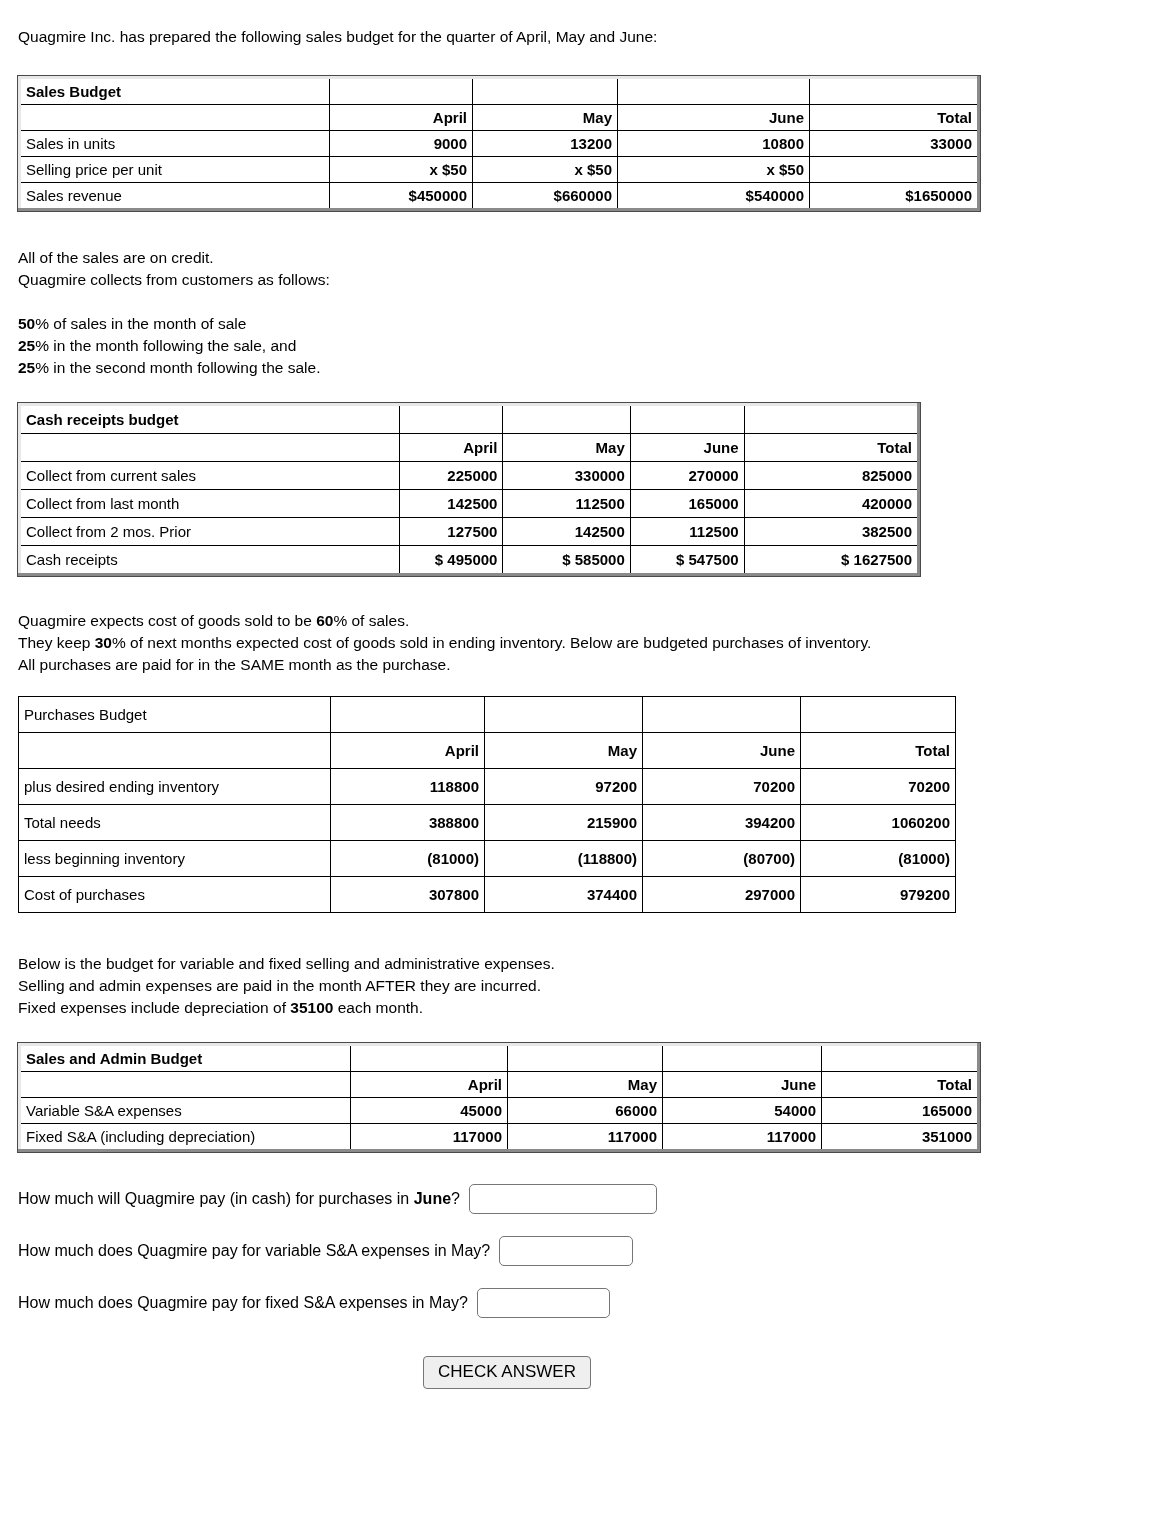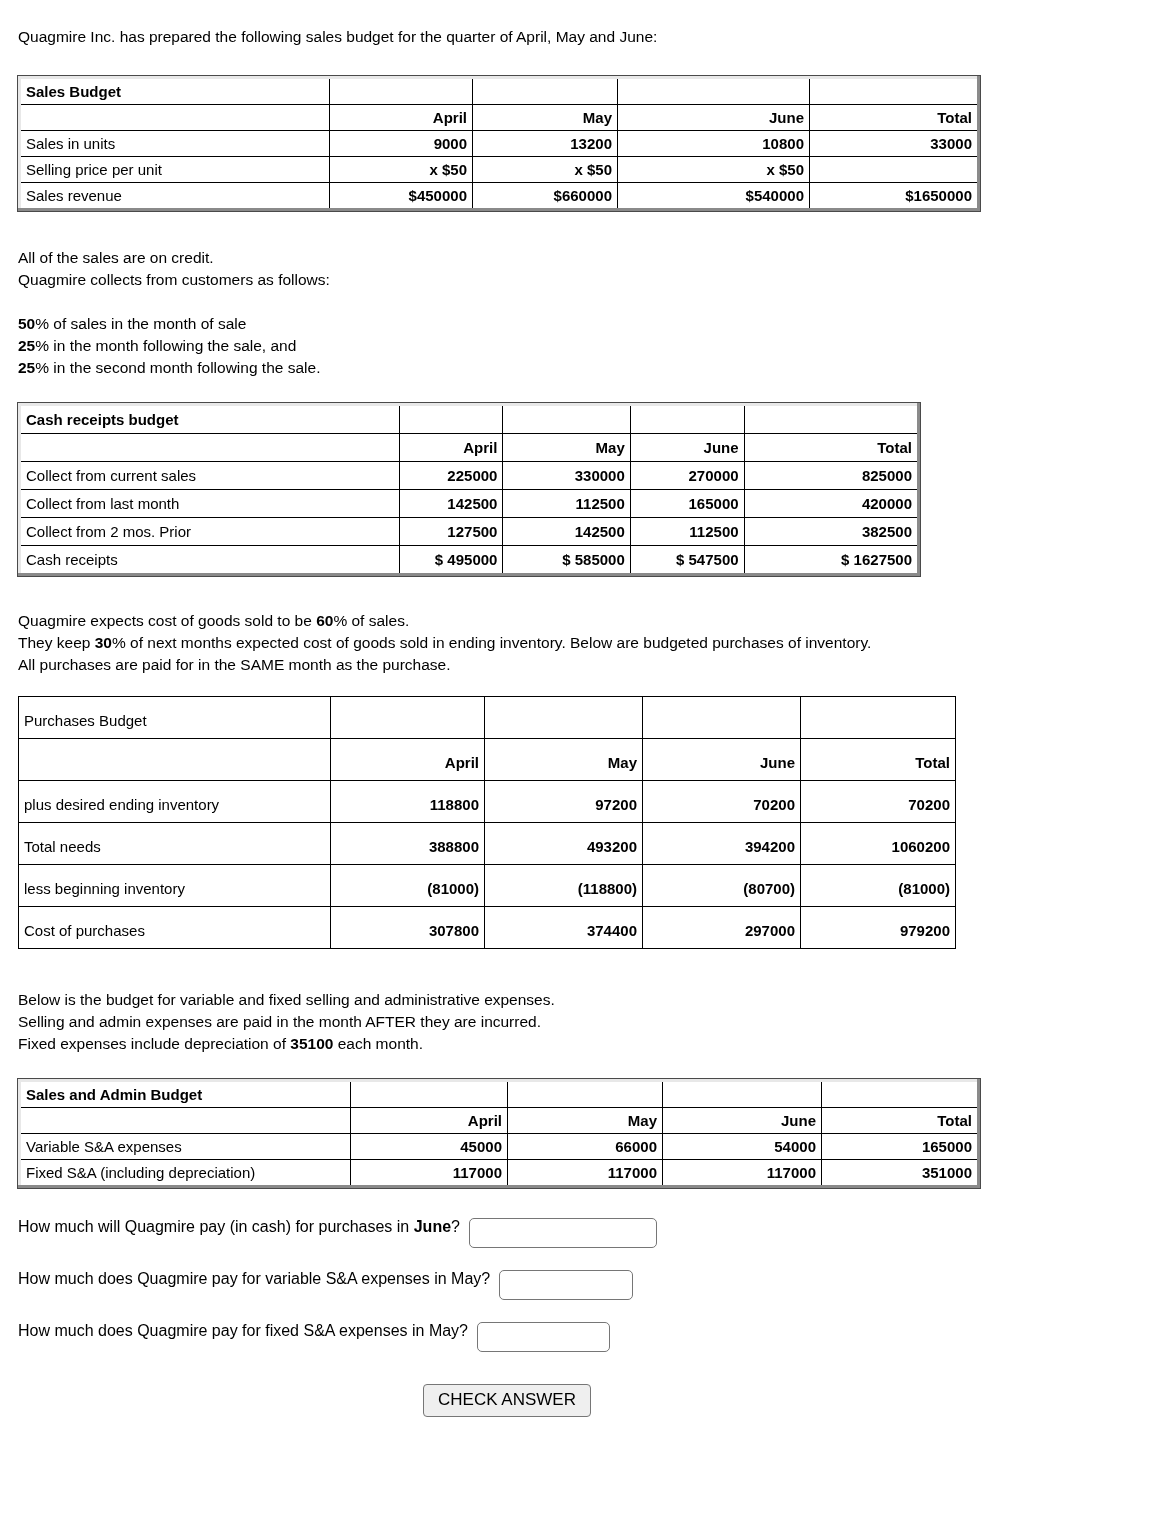--- a/index.html
+++ b/index.html
@@ -83,55 +83,56 @@
   table.t-cash td:nth-child(5) { width: 155px; }
   table.t-cash td { height: 22px; }
 
   
   table.t-purch { width: 882px; }
   table.t-purch td:nth-child(1) { width: 301px; }
   table.t-purch td:nth-child(2) { width: 143px; }
   table.t-purch td:nth-child(3) { width: 147px; }
   table.t-purch td:nth-child(4) { width: 147px; }
   table.t-purch td:nth-child(5) { width: 144px; }
-  table.t-purch td { height: 28px; padding-top: 9px; padding-bottom: 4px; margin-top: 8px; }
+  table.t-purch td { height: 28px; padding-top: 3px; padding-bottom: 4px; margin-top: 8px; }
 
   
   table.t-sa { width: 902px; }
   table.t-sa td:nth-child(1) { width: 319px; }
   table.t-sa td:nth-child(2) { width: 146px; }
   table.t-sa td:nth-child(3) { width: 144px; }
   table.t-sa td:nth-child(4) { width: 148px; }
   table.t-sa td:nth-child(5) { width: 145px; }
   table.t-sa td { height: 20px; }
 
   
   .qrow {
     display: flex;
+    align-items: center;
     gap: 9px;
     height: 34px;
   }
   .qtext { font-size: 16px; white-space: nowrap; }
   input.answer {
     font-family: "Liberation Sans", sans-serif;
     font-size: 15px;
     height: 30px;
     box-sizing: border-box;
     border: 1px solid #767676;
     border-radius: 5px;
     background: #ffffff;
     padding: 1px 6px;
     outline: none;
   }
   input.w188 { width: 188px; }
   input.w134 { width: 134px; }
   input.w133 { width: 133px; }
 
   .btn-wrap {
-    margin-top: 28px;
+    margin-top: 36px;
     padding-left: 405px;
   }
   button.check {
     font-family: "Liberation Sans", sans-serif;
     font-size: 17px;
     color: #000000;
     background: #efefef;
     border: 1px solid #767676;
     border-radius: 4px;
     padding: 5px 14px 6px 14px;
@@ -287,21 +288,21 @@
       <tr>
         <td class="lbl">plus desired ending inventory</td>
         <td class="num">118800</td>
         <td class="num">97200</td>
         <td class="num">70200</td>
         <td class="num">70200</td>
       </tr>
       <tr>
         <td class="lbl">Total needs</td>
         <td class="num">388800</td>
-        <td class="num">493200</td>
+        <td class="num">215900</td>
         <td class="num">394200</td>
         <td class="num">1060200</td>
       </tr>
       <tr>
         <td class="lbl">less beginning inventory</td>
         <td class="num">(81000)</td>
         <td class="num">(118800)</td>
         <td class="num">(80700)</td>
         <td class="num">(81000)</td>
       </tr>

